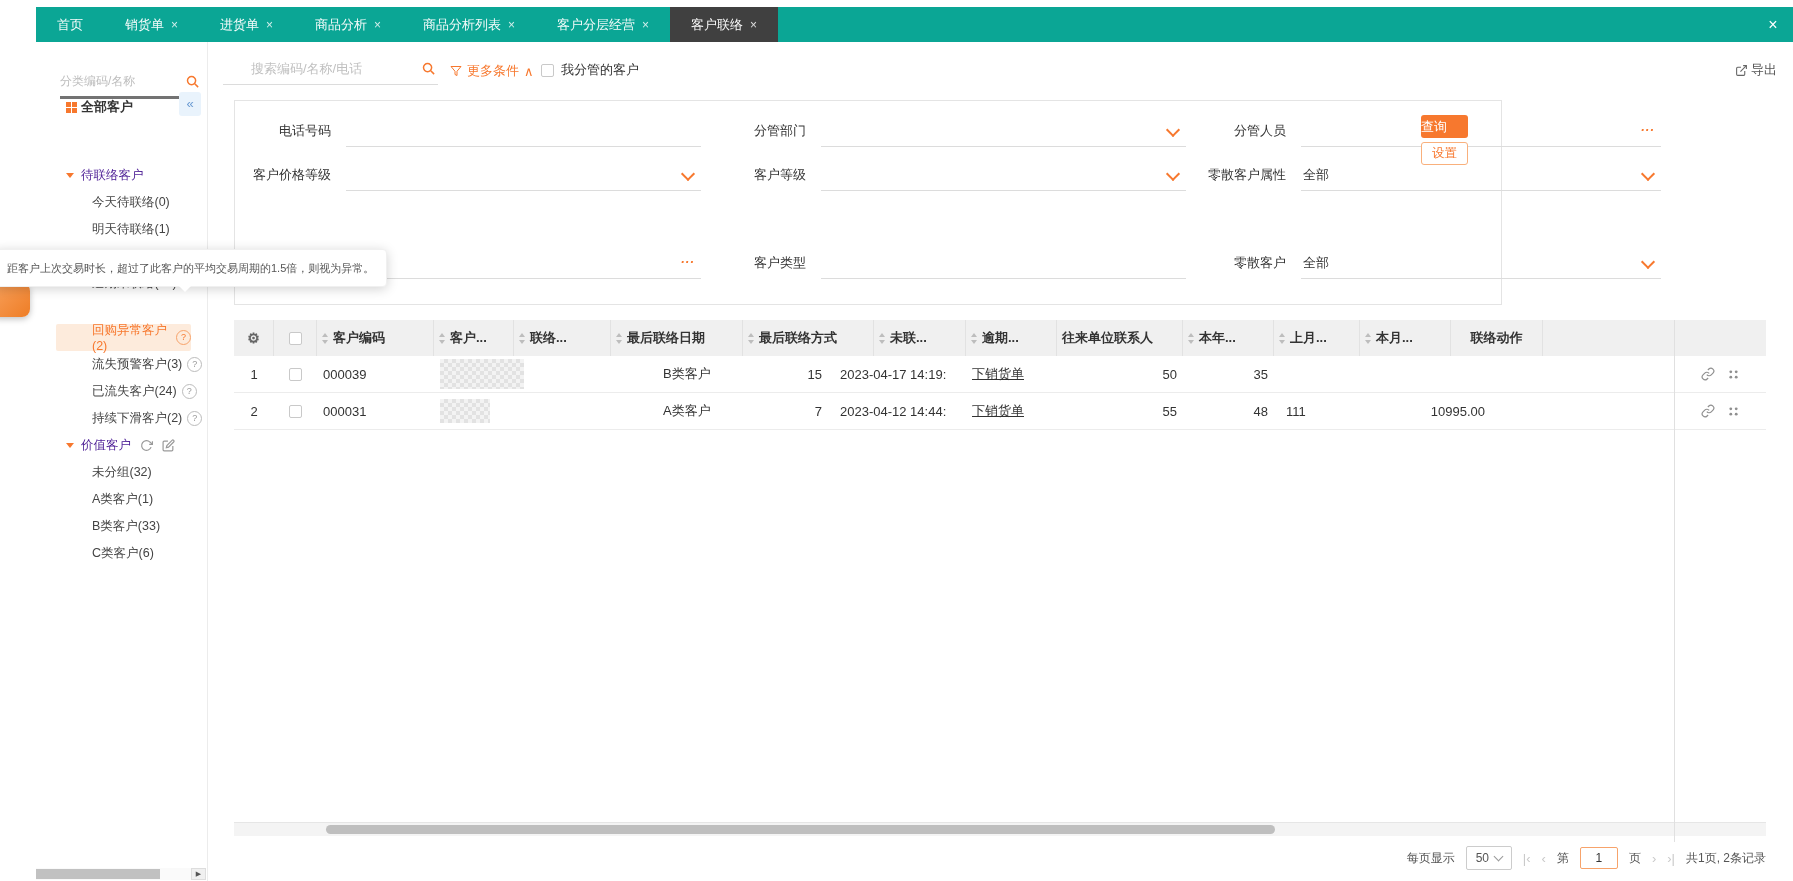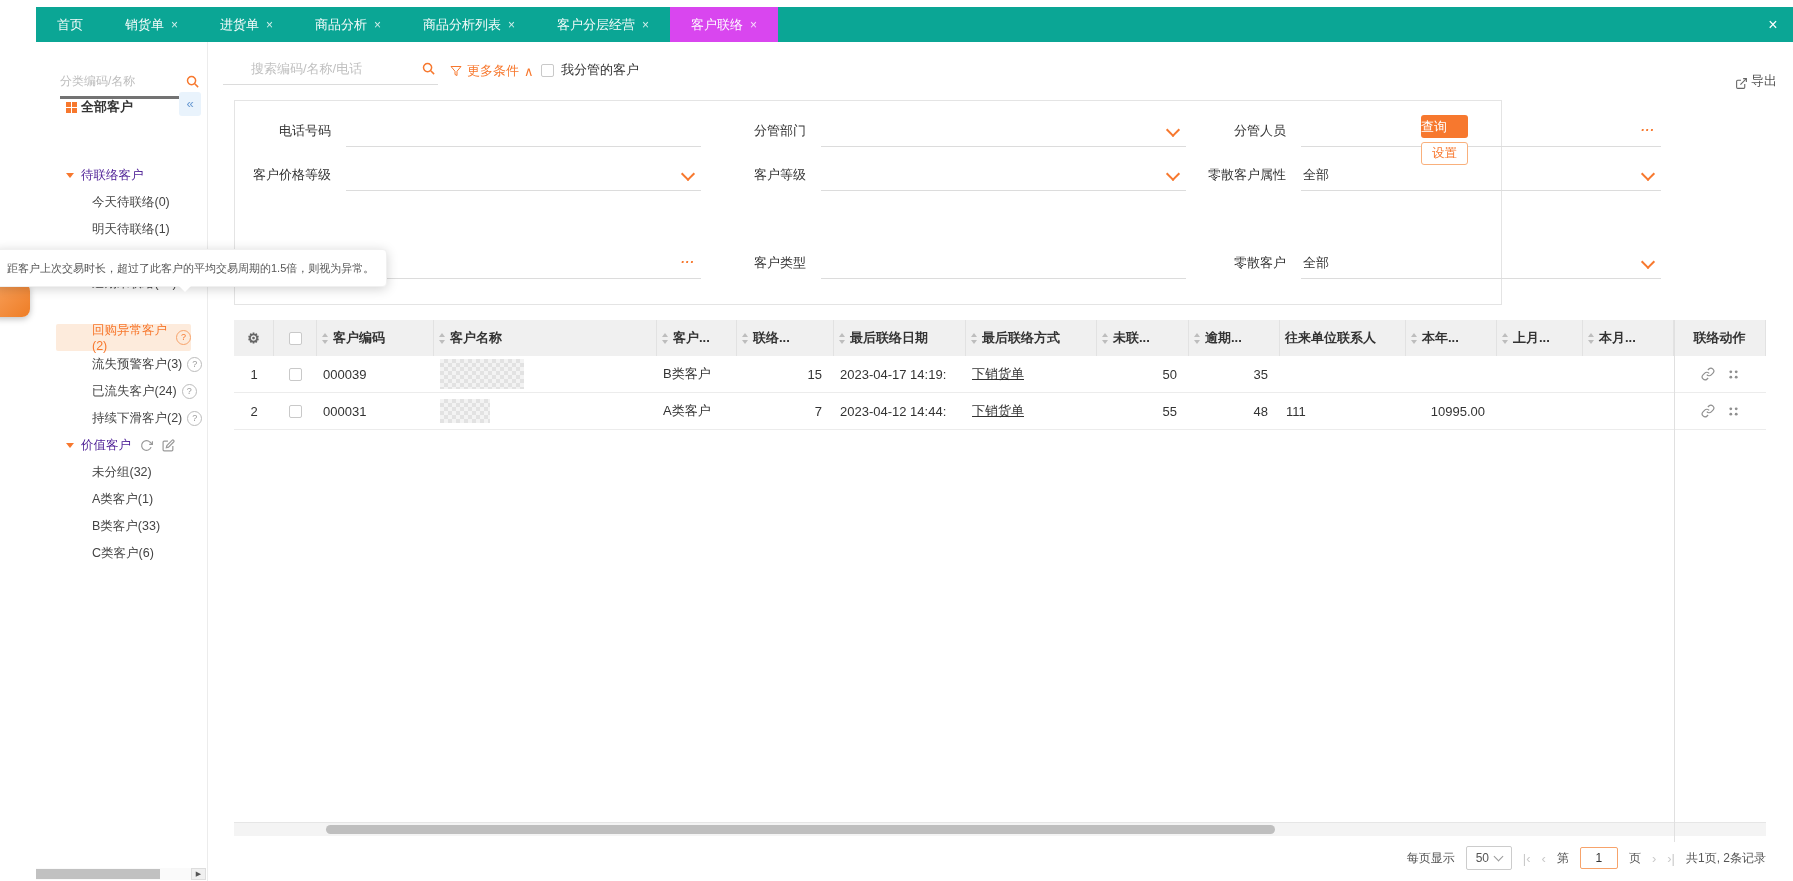--- a/index.html
+++ b/index.html
@@ -6,21 +6,21 @@
   .stage{position:relative;width:1793px;height:881px;overflow:hidden;background:#fff;}
 
   
   .gutter{position:absolute;left:0;top:0;width:36px;height:881px;background:#fff;z-index:5;}
   .float-tab{position:absolute;left:-10px;top:283px;width:40px;height:34px;border-radius:8px;
     background:linear-gradient(135deg,#f9a35e,#ee7d26);box-shadow:0 2px 6px rgba(0,0,0,.25);z-index:6;}
 
   
   .tabbar{position:absolute;left:36px;top:7px;right:0;height:35px;background:#0ba695;display:flex;z-index:4;}
   .tab{display:flex;align-items:center;padding:0 21px;font-size:13px;color:rgba(255,255,255,.96);cursor:default;}
-  .tab.active{background:#d946ef;}
+  .tab.active{background:#404040;}
   .tab .x{margin-left:7px;font-size:12px;opacity:.85;}
   .bar-close{margin-left:auto;width:40px;text-align:center;line-height:35px;color:#fff;font-size:16px;}
 
   
   .sidebar{position:absolute;left:36px;top:42px;bottom:0;width:171px;background:#fff;border-right:1px solid #ececec;z-index:3;}
   .s-search{position:absolute;left:24px;top:28px;width:140px;height:26px;border-bottom:3px solid #737373;}
   .s-search input{border:0;outline:none;width:112px;font-size:12px;color:#333;background:transparent;padding:4px 0;font-family:"Liberation Sans",sans-serif;}
   .s-search input::placeholder{color:#bdbdbd;}
   .lens{position:absolute;width:15px;height:15px;}
   .lens svg{display:block;}
@@ -52,21 +52,21 @@
 
   
   .main{position:absolute;left:207px;top:42px;right:0;bottom:0;background:#fff;}
   .m-search{position:absolute;left:16px;top:14px;width:215px;height:28px;border-bottom:1px solid #dcdcdc;}
   .m-search input{border:0;outline:none;width:180px;font-size:13px;color:#333;background:transparent;padding:5px 0;font-family:"Liberation Sans",sans-serif;margin-left:28px;}
   .m-search input::placeholder{color:#c0c0c0;}
   .m-search .lens{right:2px;top:5px;}
   .more{position:absolute;left:243px;top:20px;display:flex;align-items:center;gap:5px;color:#f7782e;font-size:13px;}
   .mycust{position:absolute;left:334px;top:19px;display:flex;align-items:center;gap:7px;font-size:13px;color:#333;}
   .cb{width:13px;height:13px;border:1px solid #c9c9c9;border-radius:2px;background:#fff;box-sizing:border-box;}
-  .export{position:absolute;right:16px;top:19px;display:flex;align-items:flex-end;gap:3px;font-size:13px;color:#555;margin-top:11px;}
+  .export{position:absolute;right:16px;top:19px;display:flex;align-items:center;gap:3px;font-size:13px;color:#555;}
 
   
   .fpanel{position:absolute;left:27px;top:58px;width:1268px;height:205px;border:1px solid #e4e4e4;box-sizing:border-box;background:#fff;}
   .f-row{position:absolute;left:0;right:0;height:30px;}
   .f-row.r1{top:15px}.f-row.r2{top:59px}.f-row.r3{top:103px}.f-row.r4{top:147px}
   .flab{position:absolute;height:30px;line-height:30px;font-size:13px;color:#333;text-align:right;}
   .finp{position:absolute;height:30px;border-bottom:1px solid #dcdcdc;}
   .finp .val{font-size:13px;color:#333;line-height:30px;padding-left:2px;}
   .g1 .flab{left:0;width:96px}.g1 .finp{left:111px;width:355px}
   .g2 .flab{left:486px;width:85px}.g2 .finp{left:586px;width:365px}
@@ -346,27 +346,20 @@
           </div>
         <div class="th c1">
             <span class="cb"></span>
           </div>
         <div class="th c2">
             <span class="sort">
               <i class="up"></i>
               <i class="dn"></i>
             </span>
             <span>客户编码</span>
-          </div>
-        <div class="th c3">
-            <span class="sort">
-              <i class="up"></i>
-              <i class="dn"></i>
-            </span>
-            <span>客户名称</span>
           </div>
         <div class="th c4">
             <span class="sort">
               <i class="up"></i>
               <i class="dn"></i>
             </span>
             <span>客户...</span>
           </div>
         <div class="th c5">
             <span class="sort">

